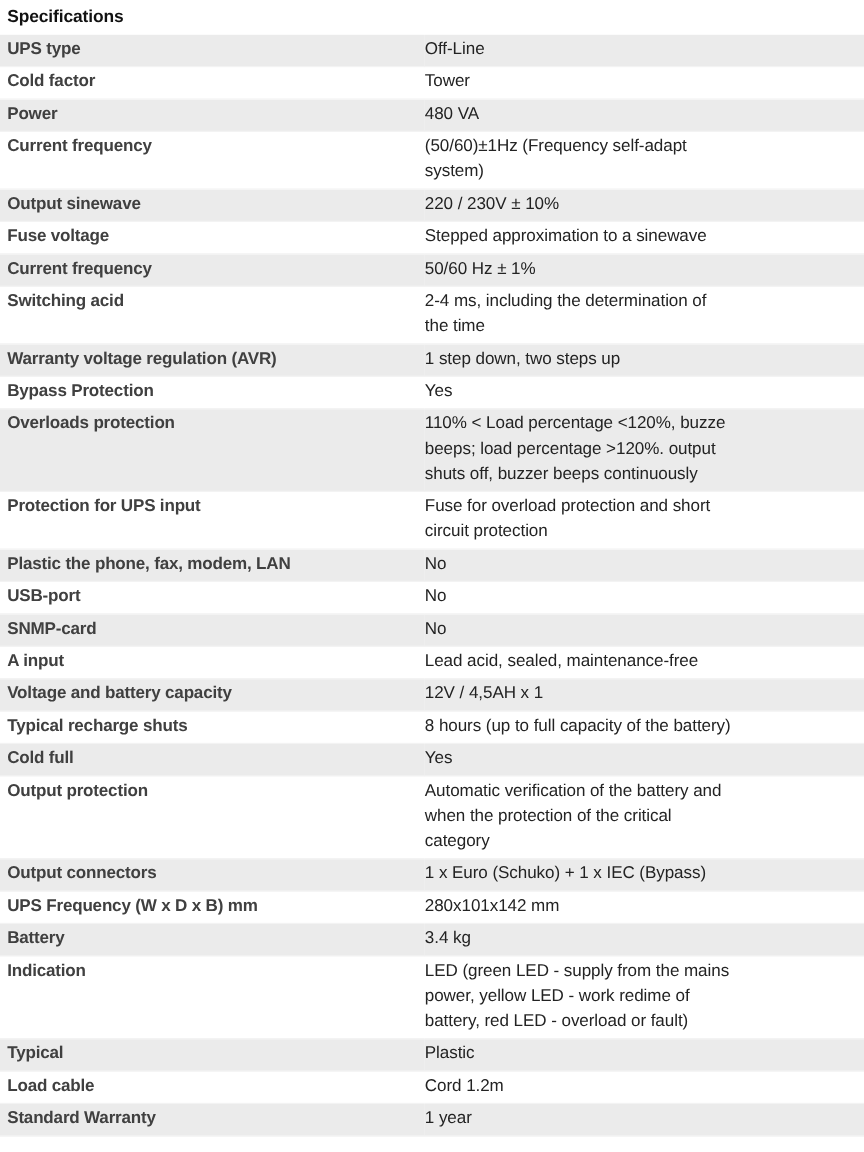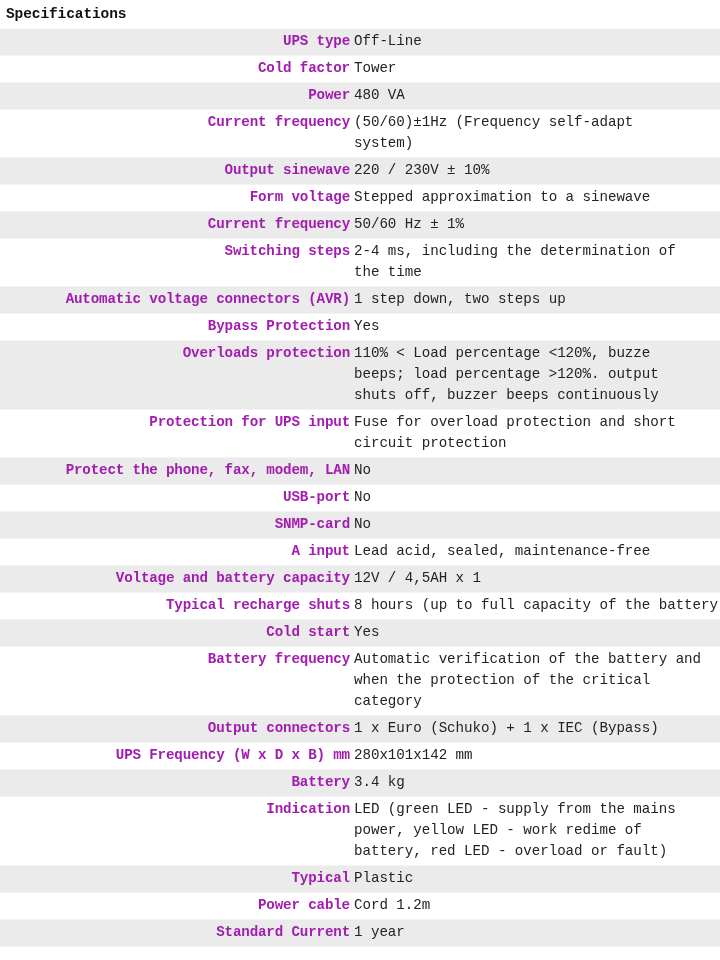--- a/index.html
+++ b/index.html
@@ -11,21 +11,20 @@
     width: 720px;
     height: 960px;
     font-family: "Liberation Sans", sans-serif;
     color: #1a1a1a;
     overflow: hidden;
   }
 
   .spec-sheet {
     width: 710px;
     box-sizing: border-box;
-    font-family: Liberation Mono, monospace;
   }
 
   .sheet-title {
     font-size: 14.5px;
     font-weight: bold;
     color: #111111;
     padding: 6px 0 7px 6px;
     letter-spacing: -0.1px;
     line-height: 16px;
   }
@@ -49,23 +48,22 @@
     border-bottom: 1px solid #f3f3f3;
     font-size: 14.2px;
     line-height: 21px;
   }
 
   .spec-table td.label {
     width: 344px;
     padding-left: 6px;
     padding-right: 4px;
     font-weight: bold;
-    color: #a21caf;
+    color: #404040;
     letter-spacing: -0.15px;
-    text-align: right;
   }
 
   .spec-table td.value {
     width: 376px;
     padding-right: 6px;
     font-weight: normal;
     color: #232323;
     letter-spacing: -0.05px;
   }
 
@@ -108,40 +106,40 @@
             <span class="value-line">system)</span>
           </td>
         </tr>
         <tr class="shaded">
           <td class="label">Output sinewave</td>
           <td class="value">
             <span class="value-line">220 / 230V ± 10%</span>
           </td>
         </tr>
         <tr class="plain">
-          <td class="label">Form voltage</td>
+          <td class="label">Fuse voltage</td>
           <td class="value">
             <span class="value-line">Stepped approximation to a sinewave</span>
           </td>
         </tr>
         <tr class="shaded">
           <td class="label">Current frequency</td>
           <td class="value">
             <span class="value-line">50/60 Hz ± 1%</span>
           </td>
         </tr>
         <tr class="plain">
-          <td class="label">Switching steps</td>
+          <td class="label">Switching acid</td>
           <td class="value">
             <span class="value-line">2-4 ms, including the determination of</span>
             <span class="value-line">the time</span>
           </td>
         </tr>
         <tr class="shaded">
-          <td class="label">Automatic voltage connectors (AVR)</td>
+          <td class="label">Warranty voltage regulation (AVR)</td>
           <td class="value">
             <span class="value-line">1 step down, two steps up</span>
           </td>
         </tr>
         <tr class="plain">
           <td class="label">Bypass Protection</td>
           <td class="value">
             <span class="value-line">Yes</span>
           </td>
         </tr>
@@ -154,21 +152,21 @@
           </td>
         </tr>
         <tr class="plain">
           <td class="label">Protection for UPS input</td>
           <td class="value">
             <span class="value-line">Fuse for overload protection and short</span>
             <span class="value-line">circuit protection</span>
           </td>
         </tr>
         <tr class="shaded">
-          <td class="label">Protect the phone, fax, modem, LAN</td>
+          <td class="label">Plastic the phone, fax, modem, LAN</td>
           <td class="value">
             <span class="value-line">No</span>
           </td>
         </tr>
         <tr class="plain">
           <td class="label">USB-port</td>
           <td class="value">
             <span class="value-line">No</span>
           </td>
         </tr>
@@ -190,27 +188,27 @@
             <span class="value-line">12V / 4,5AH x 1</span>
           </td>
         </tr>
         <tr class="plain">
           <td class="label">Typical recharge shuts</td>
           <td class="value">
             <span class="value-line">8 hours (up to full capacity of the battery)</span>
           </td>
         </tr>
         <tr class="shaded">
-          <td class="label">Cold start</td>
+          <td class="label">Cold full</td>
           <td class="value">
             <span class="value-line">Yes</span>
           </td>
         </tr>
         <tr class="plain">
-          <td class="label">Battery frequency</td>
+          <td class="label">Output protection</td>
           <td class="value">
             <span class="value-line">Automatic verification of the battery and</span>
             <span class="value-line">when the protection of the critical</span>
             <span class="value-line">category</span>
           </td>
         </tr>
         <tr class="shaded">
           <td class="label">Output connectors</td>
           <td class="value">
             <span class="value-line">1 x Euro (Schuko) + 1 x IEC (Bypass)</span>
@@ -236,27 +234,27 @@
             <span class="value-line">battery, red LED - overload or fault)</span>
           </td>
         </tr>
         <tr class="shaded">
           <td class="label">Typical</td>
           <td class="value">
             <span class="value-line">Plastic</span>
           </td>
         </tr>
         <tr class="plain">
-          <td class="label">Power cable</td>
+          <td class="label">Load cable</td>
           <td class="value">
             <span class="value-line">Cord 1.2m</span>
           </td>
         </tr>
         <tr class="shaded">
-          <td class="label">Standard Current</td>
+          <td class="label">Standard Warranty</td>
           <td class="value">
             <span class="value-line">1 year</span>
           </td>
         </tr>
       </tbody>
   </table>
 
 </div>
 
 </body></html>

